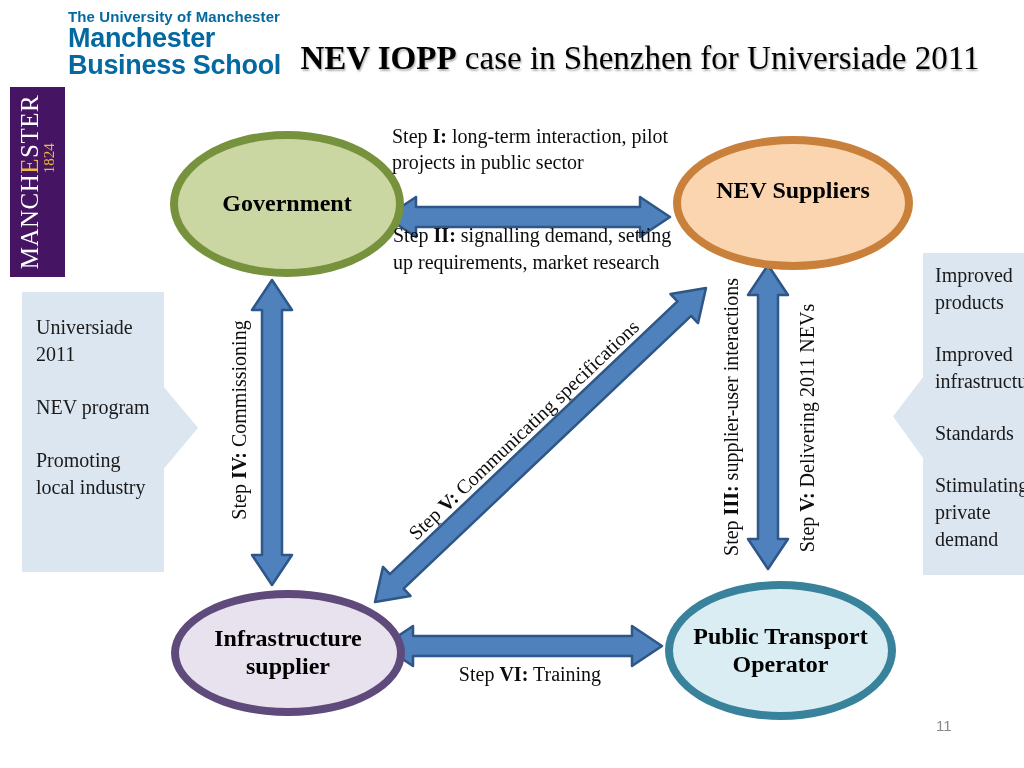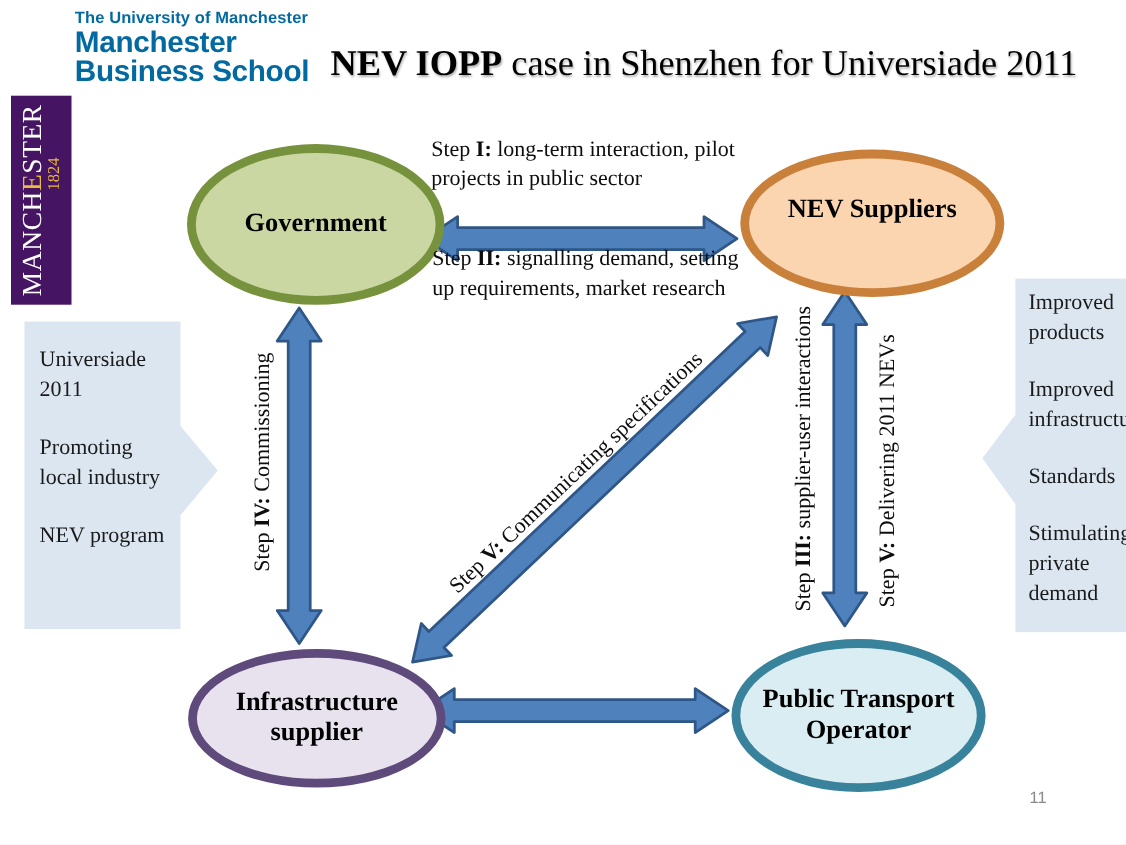--- a/index.html
+++ b/index.html
@@ -113,36 +113,37 @@
   <div class="node" id="node-infrastructure" style="background: rgb(232, 226, 239); border-color: rgb(95, 74, 124);">
     <div class="lbl">Infrastructure supplier</div>
   </div>
   <div class="node" id="node-pto" style="background: rgb(218, 237, 243); border-color: rgb(56, 130, 155);">
     <div class="lbl">Public Transport Operator</div>
   </div>
 
   <div class="sidebox" id="left-box">
     <div class="inner">
       <p>Universiade 2011</p>
+      <p>NEV program</p>
       <p>Promoting local industry</p>
-      <p>NEV program</p>
     </div>
   </div>
 
   <div class="sidebox" id="right-box">
     <div class="inner">
       <p>Improved products</p>
       <p>Improved infrastructure</p>
       <p>Standards</p>
       <p>Stimulating private demand</p>
     </div>
   </div>
 
   <div class="step" id="step1"><span>Step </span><b>I:</b><span> long-term interaction, pilot projects in public sector</span></div>
   <div class="step" id="step2"><span>Step </span><b>II:</b><span> signalling demand, setting up requirements, market research</span></div>
   <div class="rotlbl" id="step4"><span>Step </span><b>IV:</b><span> Commissioning</span></div>
   <div class="rotlbl" id="step5d"><span>Step </span><b>V:</b><span> Communicating specifications</span></div>
   <div class="rotlbl" id="step3"><span>Step </span><b>III:</b><span> supplier-user interactions</span></div>
   <div class="rotlbl" id="step5r"><span>Step </span><b>V:</b><span> Delivering 2011 NEVs</span></div>
+  <div class="step" id="step6"><span>Step </span><b>VI:</b><span> Training</span></div>
 
   <div id="page-number">11</div>
 
 </div>
 
 </body></html>

